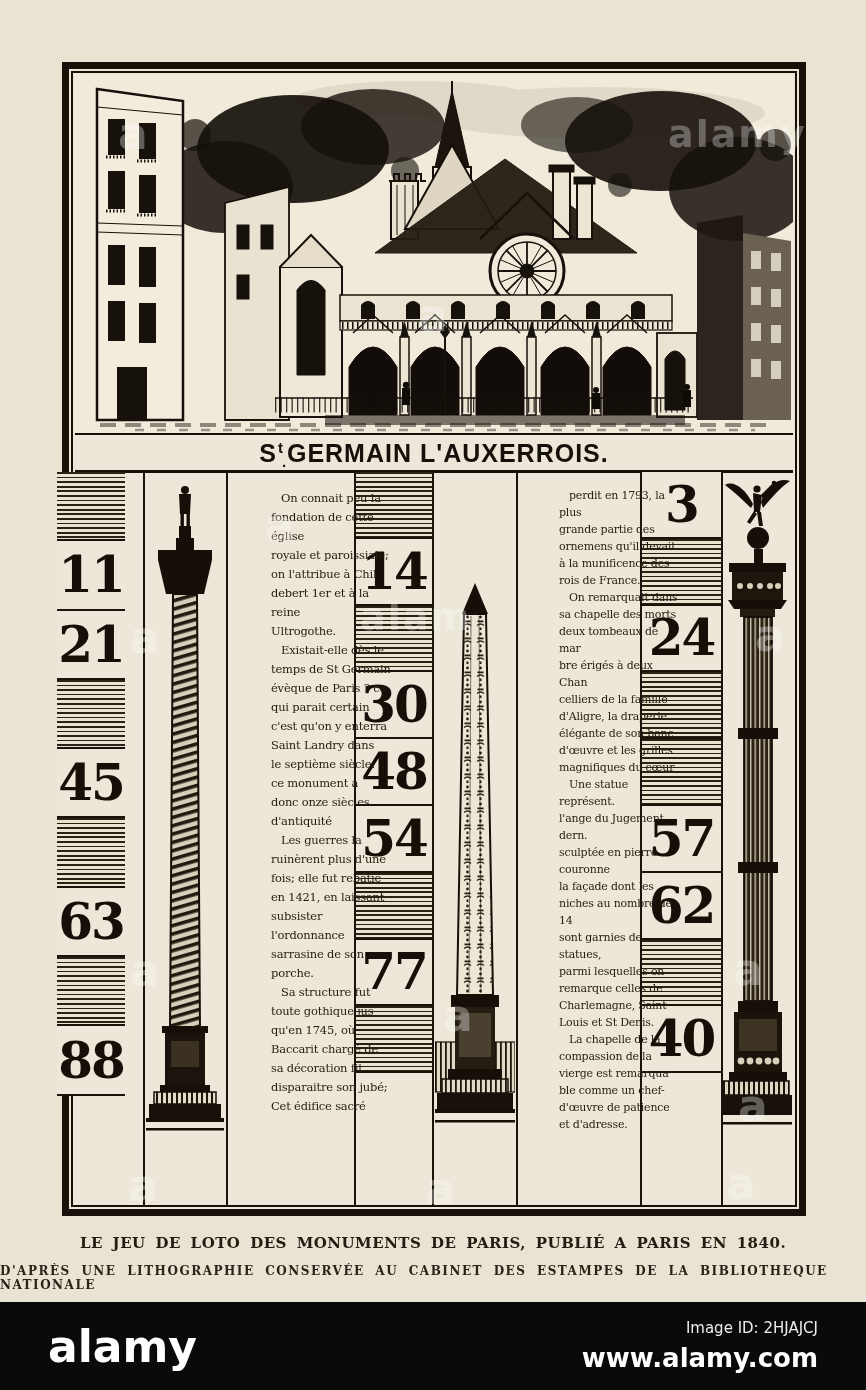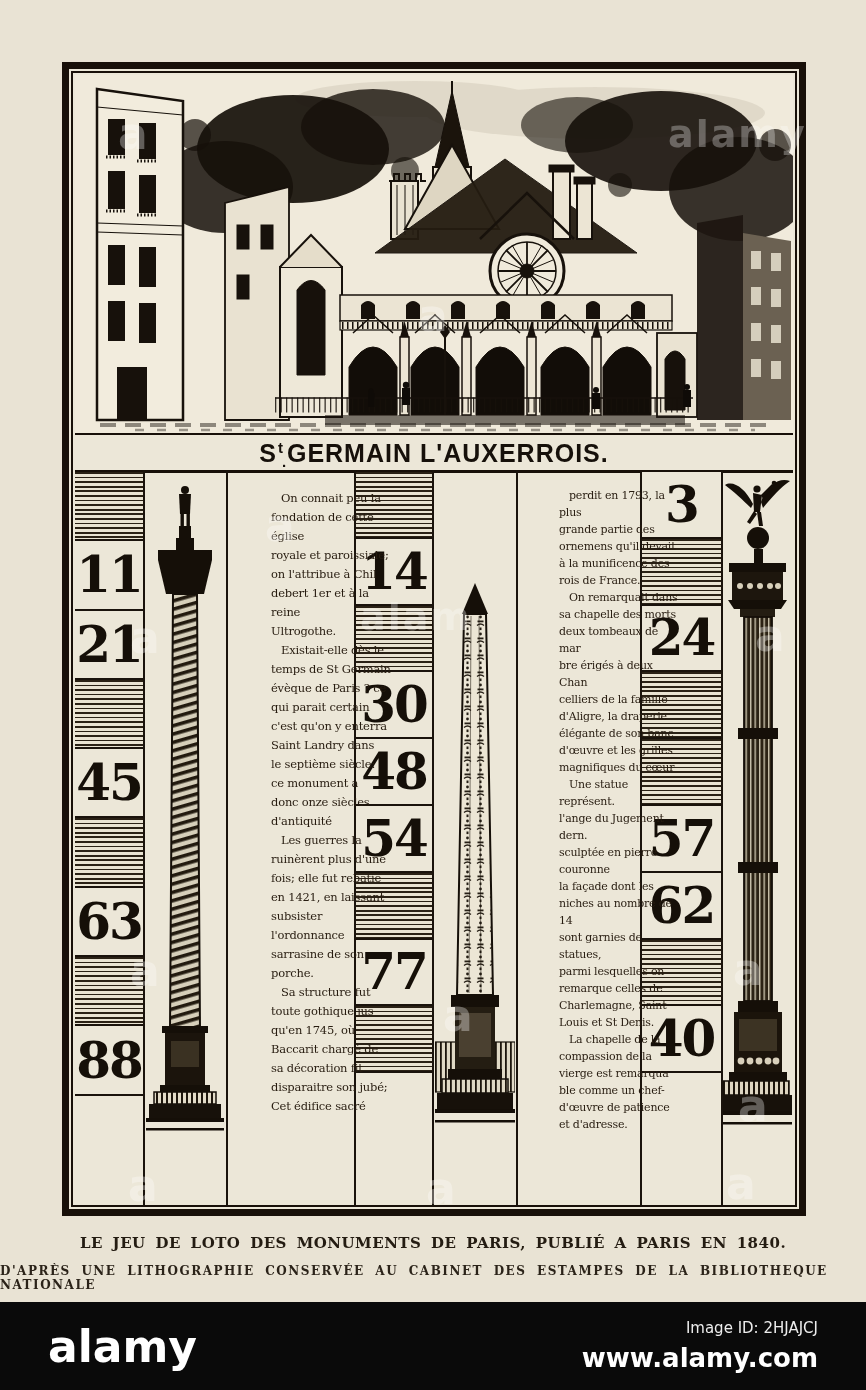--- a/index.html
+++ b/index.html
@@ -16,21 +16,21 @@
         font-family:"Liberation Sans",sans-serif;font-weight:700;font-size:25px;color:#16100a;
         letter-spacing:1px;}
   .caption-band .sup-wrap{display:inline-block;position:relative;margin:0 3px 0 1px;}
   .caption-band .sup{font-size:15px;vertical-align:10px;}
   .caption-band .dot{position:absolute;left:4px;bottom:-1px;font-size:15px;}
   .grid-top{position:absolute;left:75px;top:470px;width:718px;height:2.5px;background:#181009;}
   
   .vrule{position:absolute;top:470px;height:735px;width:2px;background:#1a130c;}
   
   .strip{position:absolute;top:472px;display:flex;flex-direction:column;}
-  .strip-left{left:75px;width:68px;}
+  .strip-left{left:57px;width:68px;}
   .strip-mid{left:356px;width:76px;}
   .strip-right{left:642px;width:79px;}
   .cell{box-sizing:border-box;border-bottom:2.5px solid #1a130c;display:flex;align-items:center;justify-content:center;}
   .strip-left .cell{height:69.3px;}
   .strip-mid .cell,.strip-right .cell{height:66.8px;}
   .cell.num{font-family:"DejaVu Serif",serif;font-weight:700;font-size:50px;color:#150f08;
         letter-spacing:-2px;background:#ece7d8;}
   .cell.hatch{background:repeating-linear-gradient(180deg,#2a2115 0 1.7px,#e9e3d2 1.7px 4.6px);}
   
   .handcol{position:absolute;color:#271c10;font-family:"DejaVu Serif",serif;margin-left:40px;}

